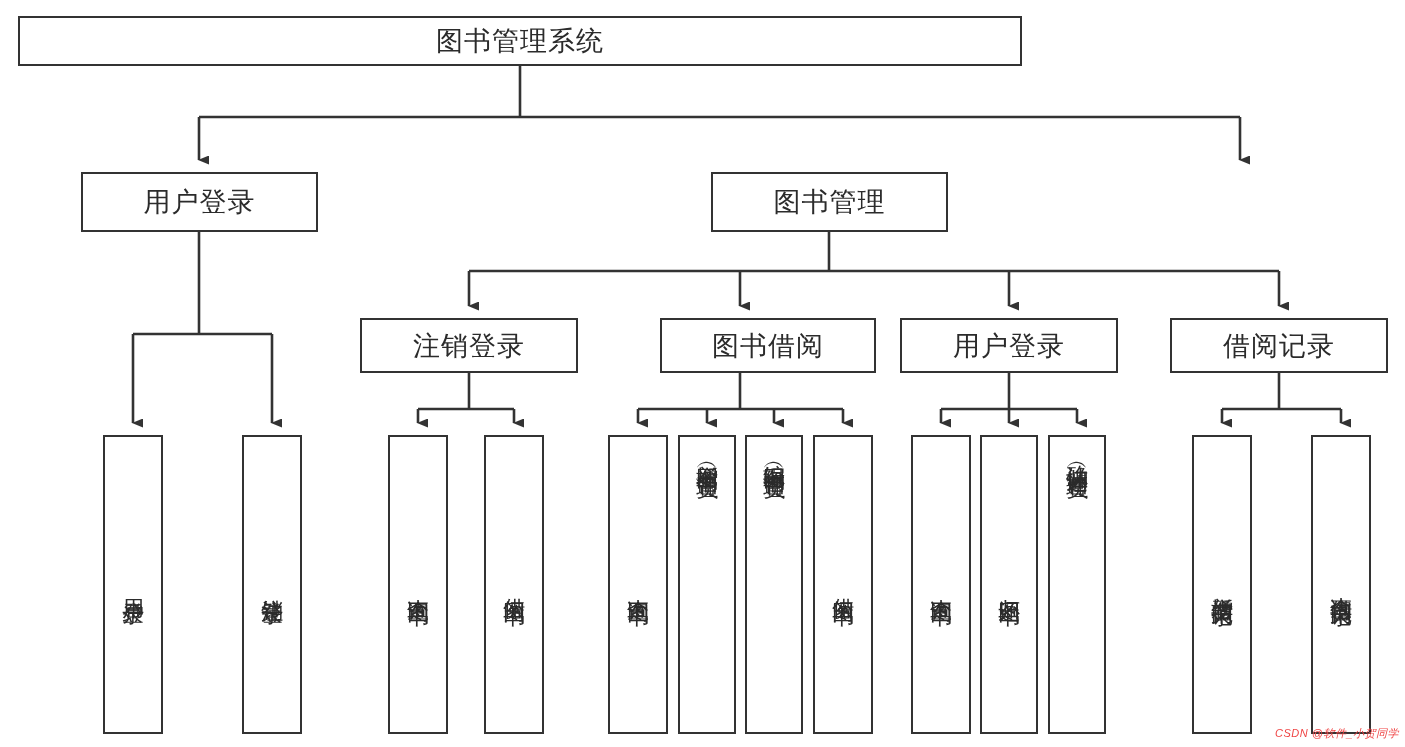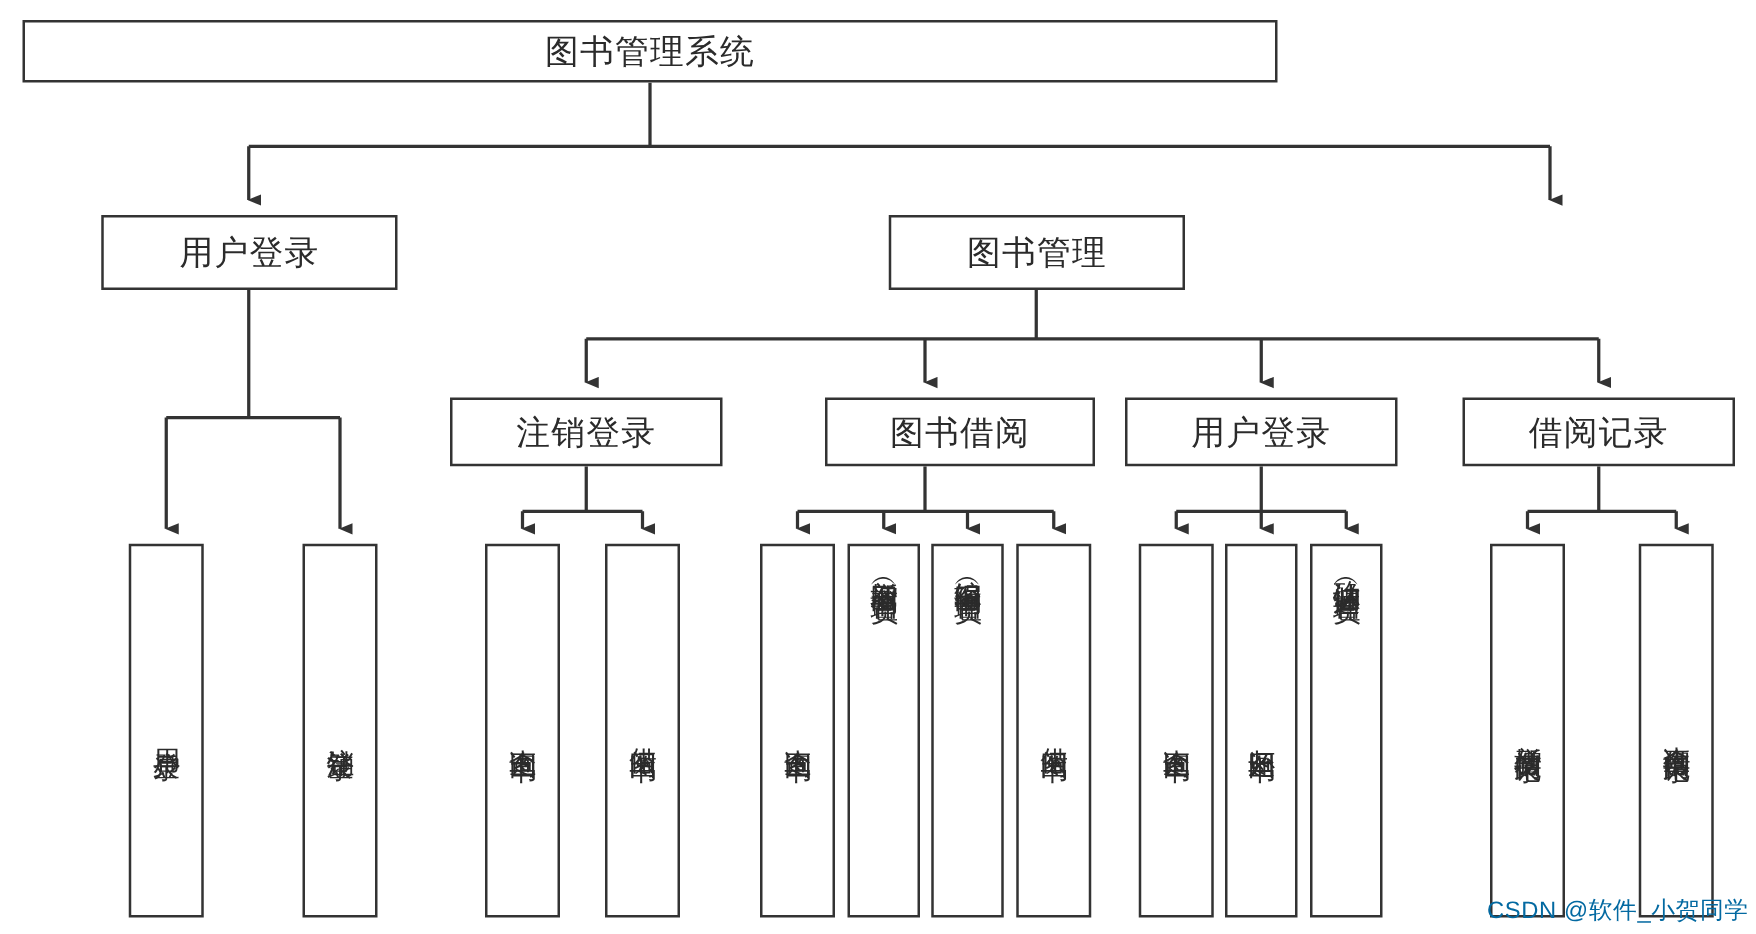--- a/index.html
+++ b/index.html
@@ -8,22 +8,22 @@
   #stage{position:absolute;left:0;top:0;width:1405px;height:747px;}
   svg.wires{position:absolute;left:0;top:0;width:1405px;height:747px;}
   .node{position:absolute;box-sizing:border-box;background:#ffffff;
         border:2.5px solid #333333;display:flex;align-items:center;
         justify-content:center;color:#2b2b2b;}
   .node.h{font-size:27px;letter-spacing:1px;}
   .node.v{writing-mode:vertical-rl;text-orientation:upright;
           font-size:22px;line-height:1.12;letter-spacing:2px;
           justify-content:flex-start;align-items:center;padding-top:10px;}
   .node.v.mid{justify-content:center;padding-top:0;}
-  .watermark{position:absolute;right:6px;bottom:6px;font-size:19px;
-             color:#0369a1;letter-spacing:0.5px;white-space:nowrap;}
+  .watermark{position:absolute;right:6px;bottom:6px;font-size:11px;
+             color:#ef4444;letter-spacing:0.5px;white-space:nowrap;font-style:italic;}
 </style>
 </head>
 <body>
 
 <div id="stage">
 
   <svg class="wires" viewBox="0 0 1405 747" xmlns="http://www.w3.org/2000/svg">
     <defs>
       <marker id="arw" markerWidth="10" markerHeight="11" refX="4.5" refY="10" orient="auto" markerUnits="userSpaceOnUse">
         <path d="M0,0 L9,0 L4.5,11 Z" fill="#333333"></path>

